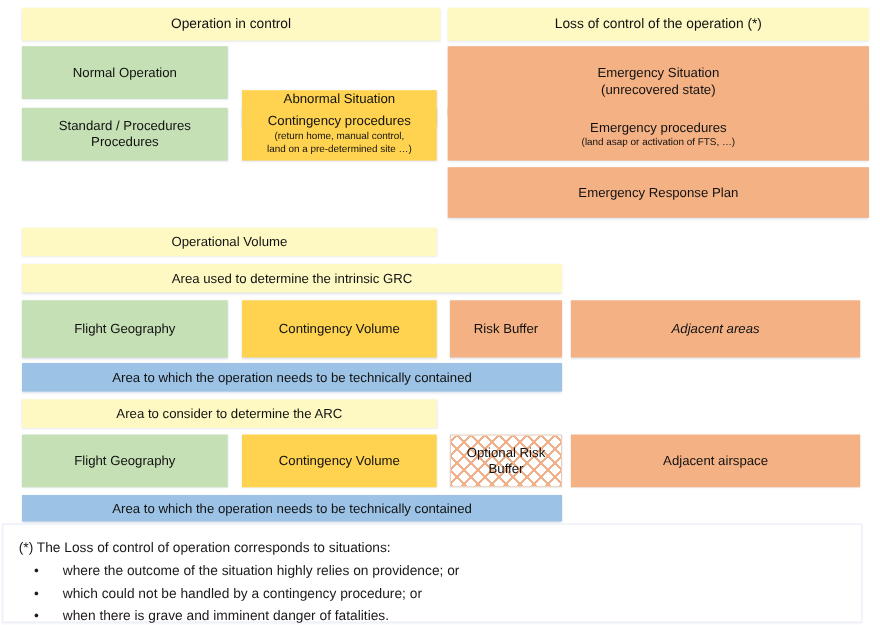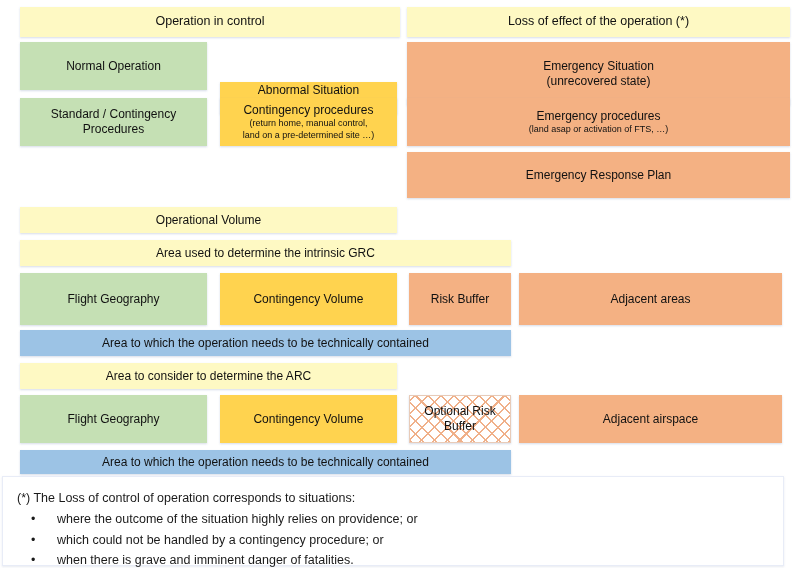--- a/index.html
+++ b/index.html
@@ -65,39 +65,39 @@
 </head>
 <body>
 
 <div id="stage">
 
   <div class="box c-gray" style="left:20px;top:7px;width:380px;height:30px;font-size:12.5px;">
     <span class="t1">Operation in control</span>
   </div>
 
   <div class="box c-gray" style="left:407px;top:7px;width:383px;height:30px;font-size:12.5px;">
-    <span class="t1">Loss of effect of the operation (*)</span>
+    <span class="t1">Loss of control of the operation (*)</span>
   </div>
 
   <div class="box c-green" style="left:20px;top:42px;width:187px;height:48px;font-size:12px;">
     <span class="t1">Normal Operation</span>
   </div>
 
   <div class="box c-yellow" style="left:220px;top:42px;width:177px;height:32px;font-size:12px;margin-top:40px;">
     <span class="t1">Abnormal Situation</span>
     <span class="t1" style="font-size:12px;padding-left:48px;">(undesired state)</span>
   </div>
 
   <div class="box c-orange" style="left:407px;top:42px;width:383px;height:63px;font-size:12px;">
     <span class="t1">Emergency Situation</span>
     <span class="t1" style="font-size:12px;">(unrecovered state)</span>
   </div>
 
   <div class="box c-green" style="left:20px;top:98px;width:187px;height:48px;font-size:12px;">
-    <span class="t1">Standard / Contingency</span>
+    <span class="t1">Standard / Procedures</span>
     <span class="t1" style="font-size:12px;">Procedures</span>
   </div>
 
   <div class="box c-yellow" style="left:220px;top:98px;width:177px;height:48px;font-size:12px;">
     <span class="t1">Contingency procedures</span>
     <span class="t2" style="white-space:pre-line;">(return home, manual control,
 land on a pre-determined site …)</span>
   </div>
 
   <div class="box c-orange" style="left:407px;top:98px;width:383px;height:48px;font-size:12px;">
@@ -122,21 +122,21 @@
   </div>
 
   <div class="box c-yellow" style="left:220px;top:273px;width:177px;height:52px;font-size:12px;">
     <span class="t1">Contingency Volume</span>
   </div>
 
   <div class="box c-orange" style="left:409px;top:273px;width:102px;height:52px;font-size:12px;">
     <span class="t1">Risk Buffer</span>
   </div>
 
-  <div class="box c-orange" style="left:519px;top:273px;width:263px;height:52px;font-size:12px;">
+  <div class="box c-orange" style="left:519px;top:273px;width:263px;height:52px;font-size:12px;font-style:italic;">
     <span class="t1">Adjacent areas</span>
   </div>
 
   <div class="box c-blue" style="left:20px;top:330px;width:491px;height:26px;font-size:12px;">
     <span class="t1">Area to which the operation needs to be technically contained</span>
   </div>
 
   <div class="box c-gray" style="left:20px;top:363px;width:377px;height:26px;font-size:12px;">
     <span class="t1">Area to consider to determine the ARC</span>
   </div>

